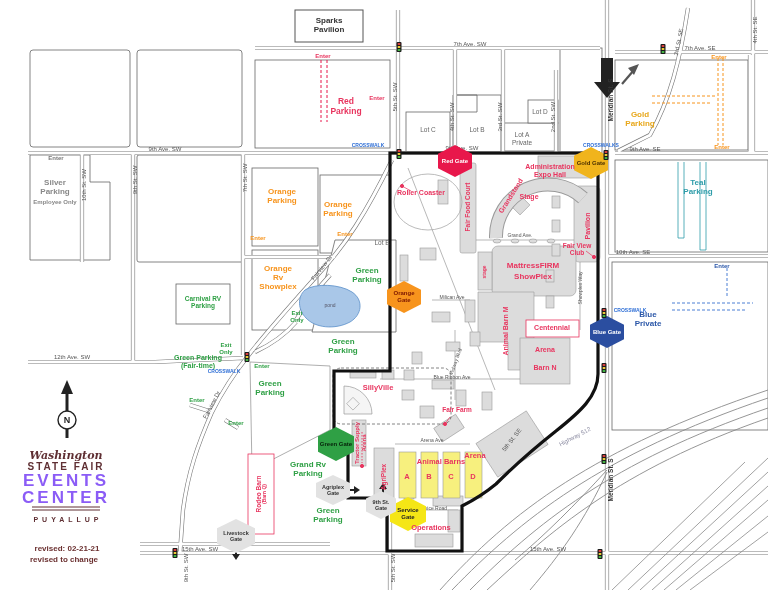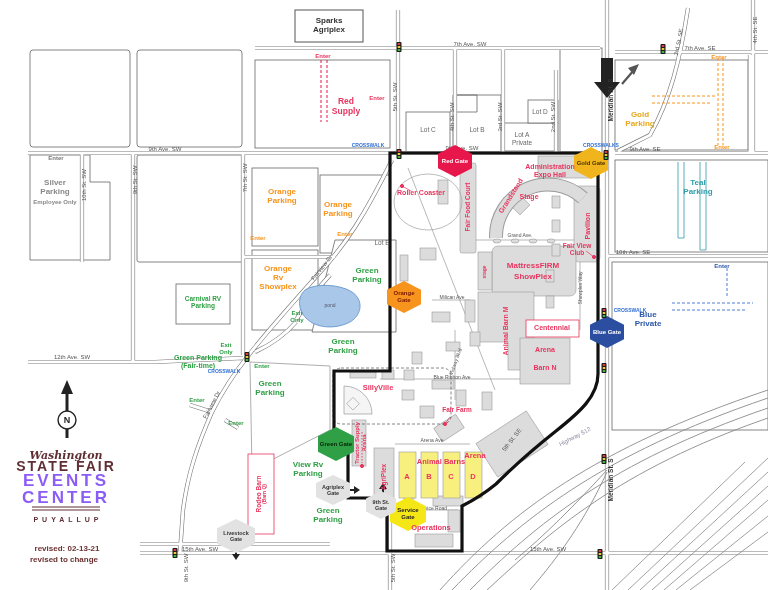--- a/index.html
+++ b/index.html
@@ -19,21 +19,21 @@
   .gold{color:#e8a81c}
   .gray{color:#888}
   .pk{font-size:8px}
   .ent{font-size:6px;white-space:nowrap}
   .cw{color:#2f6fd6;font-size:5px;font-weight:bold;white-space:nowrap}
   .gate{position:absolute;transform:translate(-50%,-50%);clip-path:polygon(50% 0,100% 27%,100% 73%,50% 100%,0 73%,0 27%);display:flex;align-items:center;justify-content:center;font-weight:bold;text-align:center;line-height:1.1;font-size:6px}
   .tl{position:absolute;width:5px;height:10px;background:#1a1a1a;border-radius:1px;transform:translate(-50%,-50%);display:flex;flex-direction:column;align-items:center;justify-content:space-evenly;z-index:5}
   .tl i{width:2.4px;height:2.4px;border-radius:50%;display:block}
   .tl i.r{background:#e04040}.tl i.y{background:#f5d33a}.tl i.g{background:#44bb44}
   .logo-script{font-family:"DejaVu Serif",serif;font-style:italic;font-size:11px;color:#5f2f33;white-space:nowrap}
-  .logo-sf{font-size:14px;letter-spacing:2px;color:#5f2f33;white-space:nowrap}
+  .logo-sf{font-size:10px;letter-spacing:2px;color:#5f2f33;white-space:nowrap}
   .logo-big{font-size:17px;letter-spacing:3px;color:#8b5cf6;white-space:nowrap}
   .logo-city{font-size:7px;letter-spacing:4px;color:#5f2f33;white-space:nowrap}
   .rev{font-size:8px;color:#6b3030;white-space:nowrap}
 </style>
 </head>
 <body>
 
 <div id="map">
 <svg width="768" height="590" viewBox="0 0 768 590">
 
@@ -217,33 +217,33 @@
   <div class="lbl st" style="left:212px;top:405px;--r:-62deg">Fairview Dr</div>
   <div class="lbl st" style="left:575px;top:437px;--r:-28deg;color:#8a8aa0">Highway 512</div>
   <div class="lbl st tiny" style="left:452px;top:298px">Milican Ave</div>
   <div class="lbl st tiny" style="left:520px;top:236px">Grand Ave.</div>
   <div class="lbl st tiny" style="left:452px;top:378px">Blue Ribbon Ave</div>
   <div class="lbl st tiny" style="left:432px;top:441px">Arena Ave</div>
   <div class="lbl st tiny" style="left:581px;top:288px;--r:-90deg">Showplex Way</div>
   <div class="lbl st tiny" style="left:456px;top:362px;--r:-70deg">Midway Blvd</div>
   <div class="lbl st tiny" style="left:432px;top:509px">Service Road</div>
 
-  <div class="lbl red pk" style="left:346px;top:107px;width:44px;font-size:8.5px">Red Supply</div>
+  <div class="lbl red pk" style="left:346px;top:107px;width:44px;font-size:8.5px">Red Parking</div>
   <div class="lbl gray pk" style="left:55px;top:188px;width:44px">Silver Parking</div>
   <div class="lbl gray" style="left:55px;top:202px;font-size:6px;width:70px">Employee Only</div>
   <div class="lbl orange pk" style="left:282px;top:197px;width:44px">Orange Parking</div>
   <div class="lbl orange pk" style="left:338px;top:210px;width:44px">Orange Parking</div>
   <div class="lbl orange pk" style="left:278px;top:278px;width:40px">Orange Rv Showplex</div>
   <div class="lbl green" style="left:203px;top:302px;font-size:6.5px;width:48px">Carnival RV Parking</div>
   <div class="lbl green pk" style="left:367px;top:276px;width:42px">Green Parking</div>
   <div class="lbl green pk" style="left:343px;top:347px;width:42px">Green Parking</div>
   <div class="lbl green pk" style="left:270px;top:389px;width:42px">Green Parking</div>
   <div class="lbl green pk" style="left:328px;top:516px;width:44px">Green Parking</div>
   <div class="lbl green" style="left:198px;top:362px;font-size:7px;width:54px">Green Parking (Fair-time)</div>
-  <div class="lbl green pk" style="left:308px;top:470px;width:40px">View Rv Parking</div>
+  <div class="lbl green pk" style="left:308px;top:470px;width:40px">Grand Rv Parking</div>
   <div class="lbl gold pk" style="left:640px;top:120px;width:44px">Gold Parking</div>
   <div class="lbl teal pk" style="left:698px;top:188px;width:40px">Teal Parking</div>
   <div class="lbl blue pk" style="left:648px;top:320px;width:44px">Blue Private</div>
 
   <div class="lbl lot" style="left:522px;top:135px">Lot A</div>
   <div class="lbl lot tiny" style="left:522px;top:143px">Private</div>
   <div class="lbl lot" style="left:477px;top:130px">Lot B</div>
   <div class="lbl lot" style="left:428px;top:130px">Lot C</div>
   <div class="lbl lot" style="left:540px;top:112px">Lot D</div>
   <div class="lbl lot" style="left:382px;top:243px">Lot E</div>
@@ -351,22 +351,22 @@
       <i class="r"></i>
       <i class="y"></i>
       <i class="g"></i>
     </div>
   <div class="tl" style="left:175px;top:553px">
       <i class="r"></i>
       <i class="y"></i>
       <i class="g"></i>
     </div>
 
-  <div class="lbl" style="left:329px;top:26px;width:52px;font-size:8px;color:#333">Sparks Agriplex</div>
+  <div class="lbl" style="left:329px;top:26px;width:52px;font-size:8px;color:#333">Sparks Pavilion</div>
   <div class="lbl" style="left:67px;top:420px;font-size:9px;color:#222">N</div>
   <div class="lbl logo-script" style="left:66px;top:456px">Washington</div>
   <div class="lbl logo-sf" style="left:66px;top:467px">STATE FAIR</div>
   <div class="lbl logo-big" style="left:66px;top:481px">EVENTS</div>
   <div class="lbl logo-big" style="left:66px;top:498px">CENTER</div>
   <div class="lbl logo-city" style="left:68px;top:520px">PUYALLUP</div>
-  <div class="lbl rev" style="left:67px;top:549px">revised:  02-13-21</div>
+  <div class="lbl rev" style="left:67px;top:549px">revised:  02-21-21</div>
   <div class="lbl rev" style="left:64px;top:560px">revised to change</div>
 </div>
 
 </body></html>

